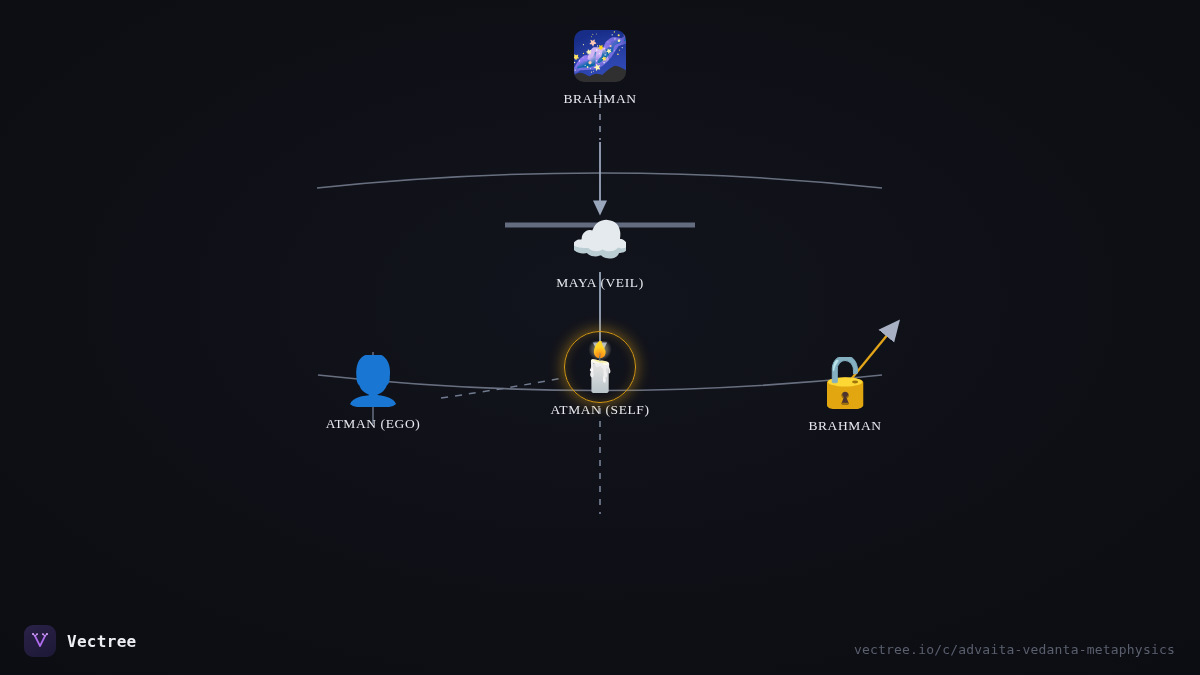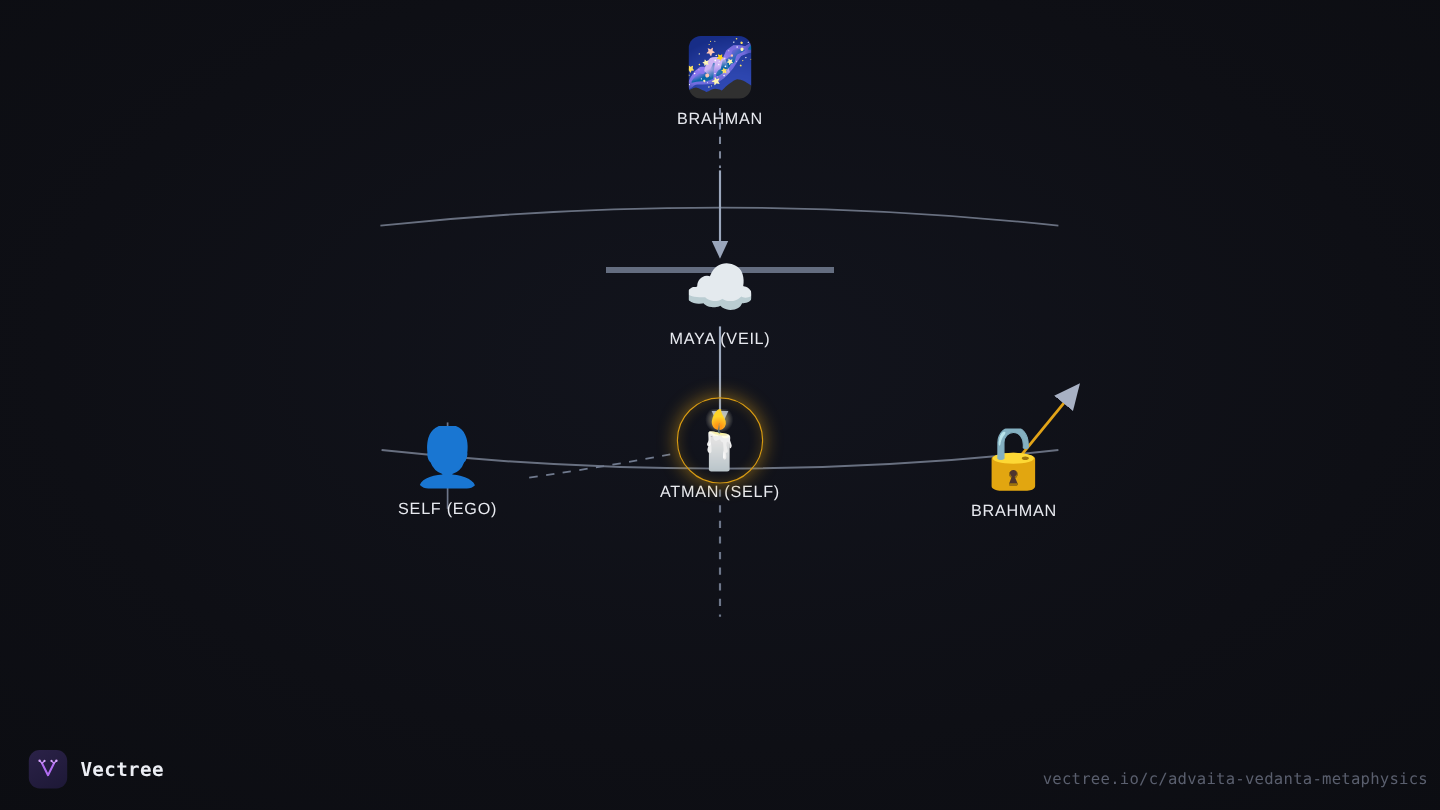--- a/index.html
+++ b/index.html
@@ -48,21 +48,21 @@
     font-size:50px;
     line-height:52px;
   }
   .plain-emoji {
     font-family:"DejaVu Sans", sans-serif;
     font-size:50px;
     line-height:1;
   }
   .node-label {
     margin-top:9px;
-    font-family:Liberation Sans, sans-serif;
+    font-family:Liberation Serif, serif;
     font-size:13.5px;
     letter-spacing:0.6px;
     color:#e8eaf0;
     white-space:nowrap;
   }
 
   
   #node-brahman { left:600px; top:30px; }
   #node-maya    { left:600px; top:214px; }
   #node-atman   { left:600px; top:341px; }
@@ -114,21 +114,21 @@
     font-size:29.5px;
     font-weight:bold;
     line-height:1.12;
     color:#ffffff;
     letter-spacing:-0.2px;
     max-width:830px;
     white-space:pre-line;
   }
   #url {
     position:absolute;
-    right:10px;
+    right:25px;
     bottom:18px;
     font-family:"DejaVu Sans Mono", monospace;
     font-size:13px;
     color:#5a5f6e;
     letter-spacing:0.2px;
   }
 </style>
 </head>
 <body>
 
@@ -184,21 +184,21 @@
       <div class="atman-ring"></div>
       <div class="tile plain-emoji">🕯️</div>
     </div>
     <div class="node-label">ATMAN (SELF)</div>
   </div>
 
   <div class="node" id="node-jiva">
     <div class="node-art">
       <div class="tile plain-emoji">👤</div>
     </div>
-    <div class="node-label">SELF (EGO)</div>
+    <div class="node-label">ATMAN (EGO)</div>
   </div>
 
   <div class="node" id="node-moksha">
     <div class="node-art">
       <div class="tile plain-emoji">🔓</div>
     </div>
     <div class="node-label">BRAHMAN</div>
   </div>
 
   <div id="footer">

